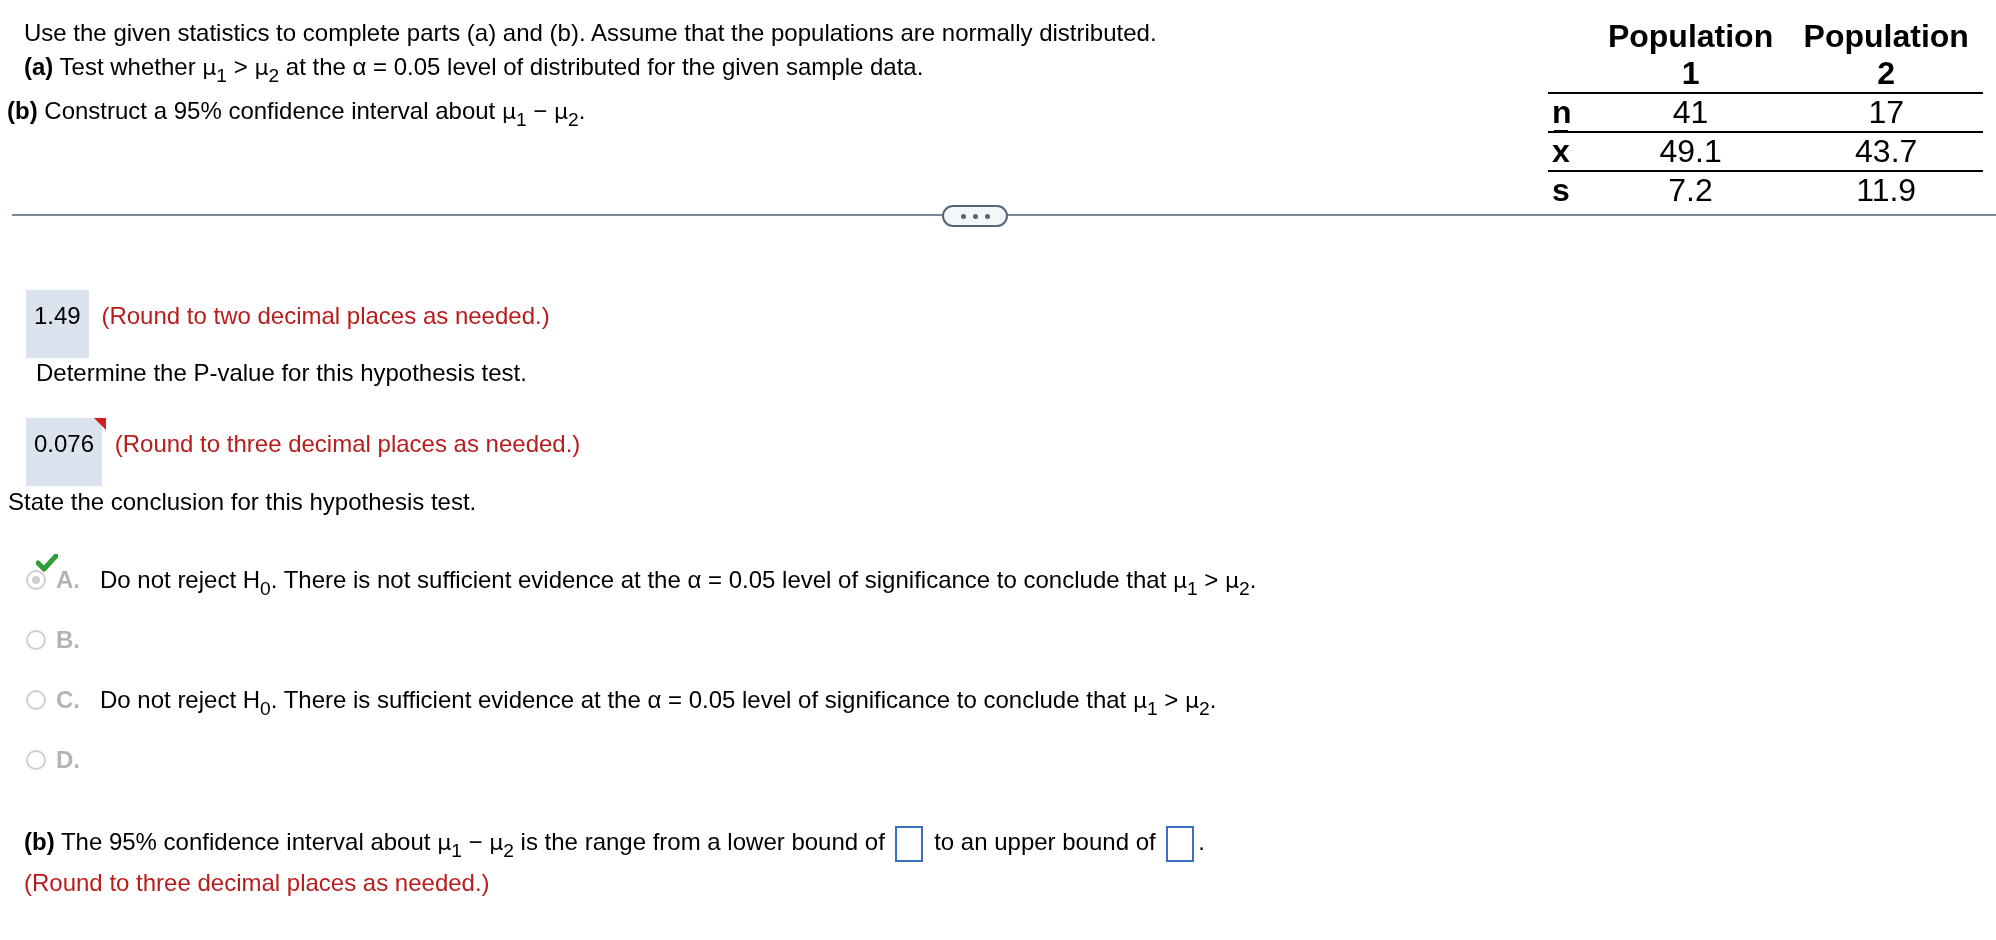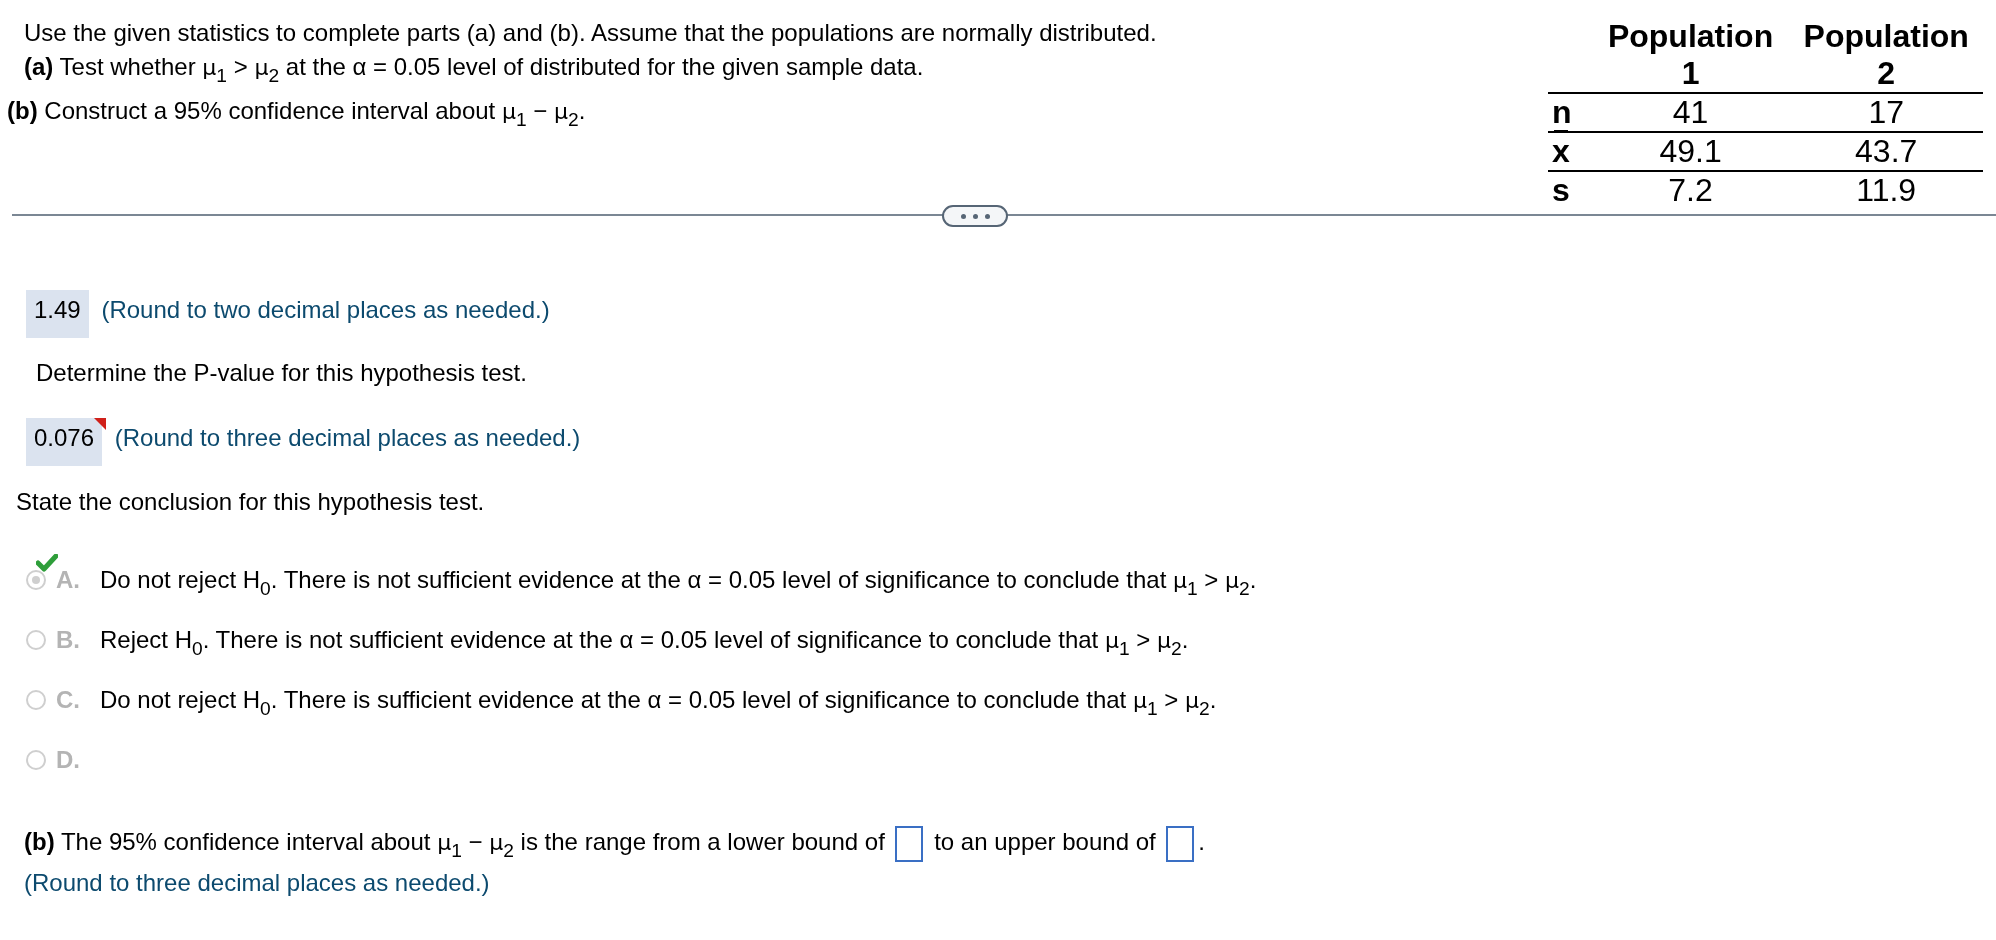--- a/index.html
+++ b/index.html
@@ -2,21 +2,21 @@
 <html><head>
 <meta charset="utf-8">
 <style>
   html, body { margin: 0; padding: 0; background: #ffffff; }
   body {
     width: 1996px; height: 940px; position: relative; overflow: hidden;
     font-family: "Liberation Sans", sans-serif; color: #000; font-size: 24px;
   }
   .line { position: absolute; white-space: nowrap; line-height: 30px; }
   .bold { font-weight: bold; }
-  .blue { color: #0c4a6e; }
+  .blue { color: #b91c1c; }
   sub { font-size: 0.8em; vertical-align: -0.35em; line-height: 0; }
   .greek { font-family: "DejaVu Sans", sans-serif; font-size: 0.92em; }
 
   
   .stats { position: absolute; left: 1548px; top: 18px; border-collapse: collapse; font-size: 32px; }
   .stats th { font-weight: bold; padding: 0 14px; height: 32px; text-align: center; }
   .stats td { text-align: center; height: 34px; padding: 0 14px; }
   .stats td.rowhead { font-weight: bold; text-align: left; padding: 0 20px 0 4px; }
   .stats tr.bordered td { border-top: 2px solid #000; }
   .stats .c1 { width: 170px; }
@@ -27,21 +27,21 @@
   
   .divider { position: absolute; left: 12px; right: 0; top: 214px; border-top: 2px solid #7b8794; }
   .more-btn {
     position: absolute; left: 942px; top: 205px; width: 62px; height: 18px;
     border: 2px solid #566575; border-radius: 12px; background: #f4f6f8;
     display: flex; align-items: center; justify-content: center; gap: 7px; cursor: pointer;
   }
   .more-btn span { width: 5px; height: 5px; border-radius: 50%; background: #566575; display: block; }
 
   .answer-box {
-    display: inline-block; background: #dbe3ef; padding: 0 8px; height: 48px; line-height: 40px;
+    display: inline-block; background: #dbe3ef; padding: 6px 8px; height: 56px; line-height: 40px;
     position: relative;
   }
   .flag { position: absolute; right: -4px; top: 0; width: 0; height: 0; border-top: 12px solid #d0201a; border-left: 12px solid transparent; }
 
   .option { position: absolute; left: 26px; height: 40px; display: flex; align-items: center; white-space: nowrap; cursor: pointer; }
   .radio { width: 20px; height: 20px; border: 2px solid #cfcfcf; border-radius: 50%; box-sizing: border-box; position: relative; margin-right: 10px; }
   .radio.selected::after { content: ""; position: absolute; left: 4px; top: 4px; width: 8px; height: 8px; border-radius: 50%; background: #cfcfcf; }
   .letter { color: #b4b4b4; font-weight: bold; width: 44px; }
   .check { position: absolute; left: 10px; top: -6px; }
 
@@ -99,35 +99,34 @@
   <span class="blue" style="margin-left:6px;">(Round to two decimal places as needed.)</span>
 </div>
 
 <div class="line" style="left:24px; top:358px;margin-left:12px;">Determine the P-value for this hypothesis test.</div>
 
 <div class="line" style="left:26px; top:418px; line-height:40px;">
   <span class="answer-box"><span>0.076</span><span class="flag"></span></span>
   <span class="blue" style="margin-left:6px;">(Round to three decimal places as needed.)</span>
 </div>
 
-<div class="line" style="left:16px; top:487px;">State the conclusion for this hypothesis test.</div>
+<div class="line" style="left:8px; top:487px;">State the conclusion for this hypothesis test.</div>
 
 <div class="option" style="top:560px;">
   <span class="radio selected"></span>
   <svg class="check" width="22" height="18" viewBox="0 0 22 18">
       <path d="M2 9 L8 15 L20 2" stroke="#2e9e3a" stroke-width="5" fill="none" stroke-linecap="round" stroke-linejoin="round"></path>
     </svg>
   <span class="letter">A.</span>
   <span><span>Do not reject H</span><sub>0</sub><span>. There is not sufficient evidence at the </span><span>α = 0.05</span><span> level of significance to conclude that </span><span class="greek">μ</span><sub>1</sub><span> &gt; </span><span class="greek">μ</span><sub>2</sub><span>.</span></span>
 </div>
 
 <div class="option" style="top:620px;">
   <span class="radio"></span>
   <span class="letter">B.</span>
-  <span><span>Reject H</span><sub>0</sub><span>. There is not sufficient evidence at the </span><span>α = 0.05</span><span> level of significance to conclude that </span><span class="greek">μ</span><sub>1</sub><span> &gt; </span><span class="greek">μ</span><sub>2</sub><span>.</span></span>
 </div>
 
 <div class="option" style="top:680px;">
   <span class="radio"></span>
   <span class="letter">C.</span>
   <span><span>Do not reject H</span><sub>0</sub><span>. There is sufficient evidence at the </span><span>α = 0.05</span><span> level of significance to conclude that </span><span class="greek">μ</span><sub>1</sub><span> &gt; </span><span class="greek">μ</span><sub>2</sub><span>.</span></span>
 </div>
 
 <div class="option" style="top:740px;">
   <span class="radio"></span>

